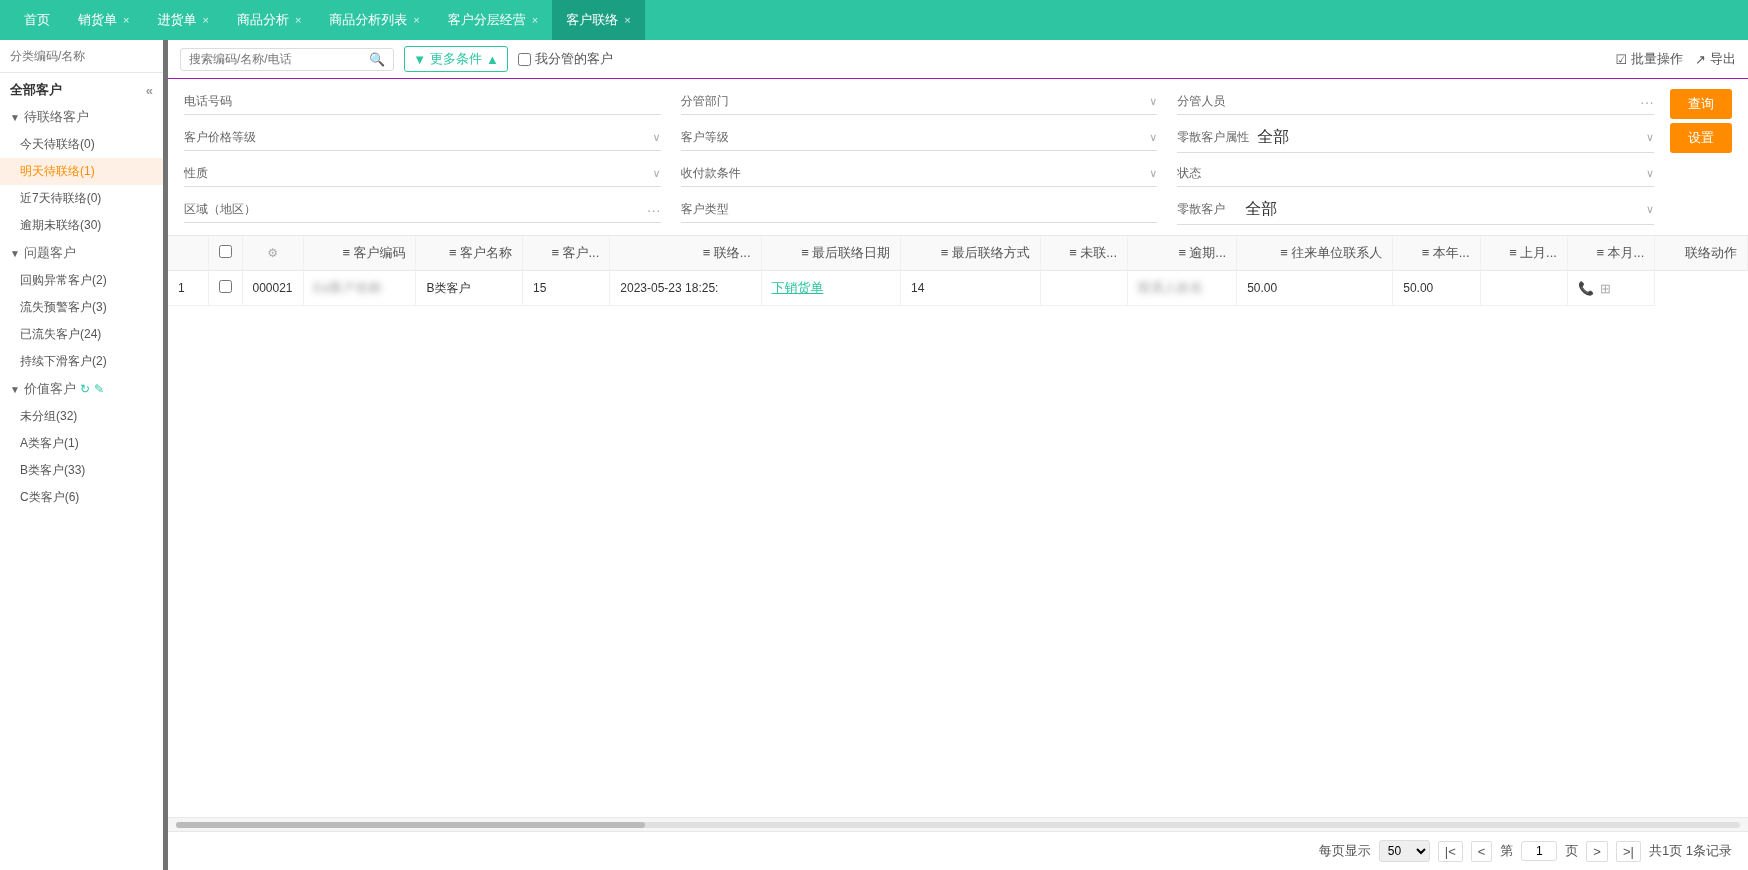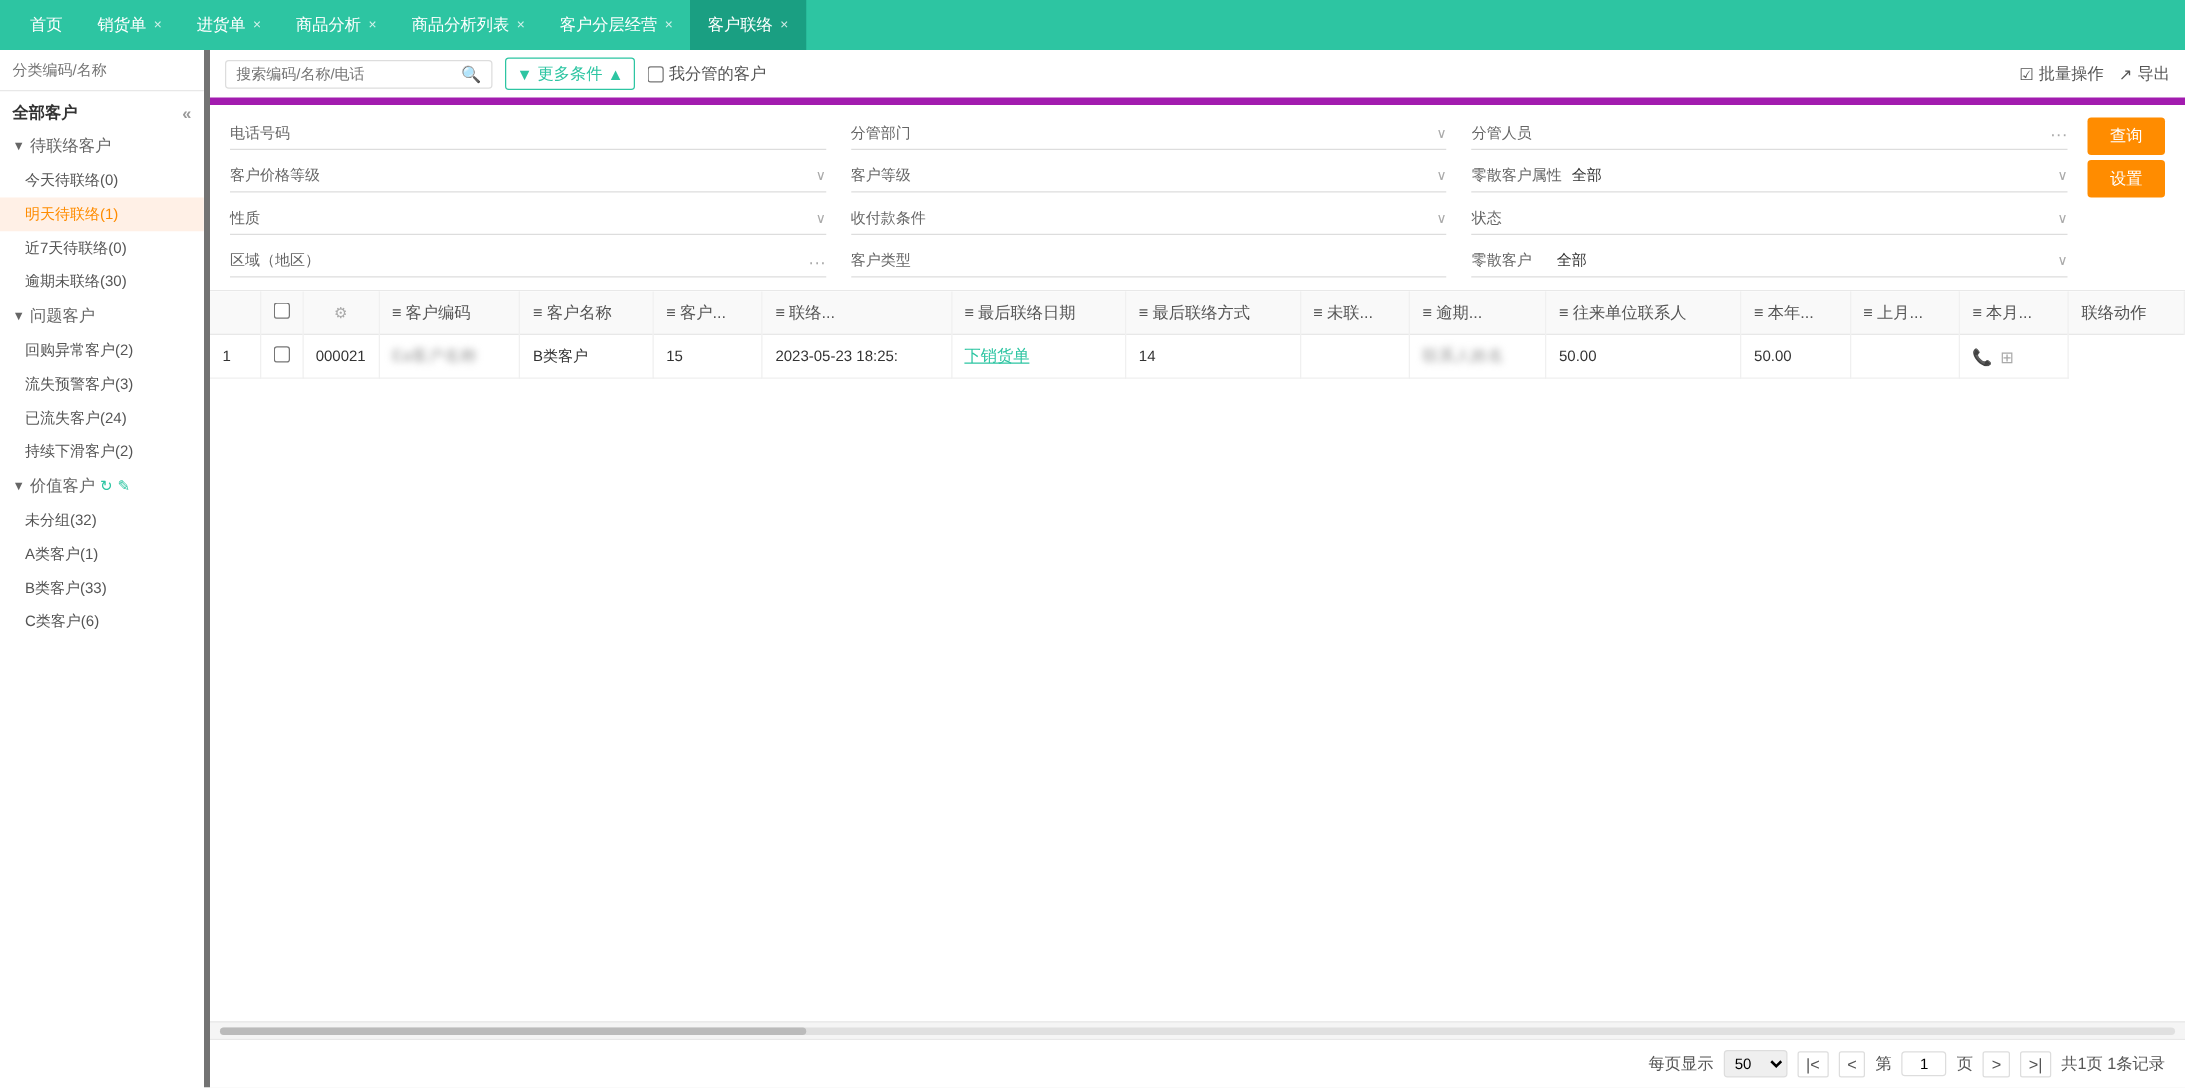--- a/index.html
+++ b/index.html
@@ -117,21 +117,21 @@
       flex-direction: column;
       overflow: hidden;
     }
 
     
     .toolbar {
       display: flex;
       align-items: center;
       padding: 6px 12px;
       background: white;
-      border-bottom: 6px solid #a21caf;
+      border-bottom: 1px solid #a21caf;
       gap: 10px;
     }
     .toolbar-search {
       display: flex;
       align-items: center;
       border: 1px solid #ddd;
       border-radius: 3px;
       padding: 3px 8px;
       background: white;
     }
@@ -201,21 +201,21 @@
     }
     .filter-item:last-child { margin-right: 0; }
     .filter-label {
       font-size: 12px;
       color: #666;
       white-space: nowrap;
       margin-right: 8px;
       min-width: 60px;
     }
     .filter-dropdown {
-      font-size: 12px;
+      font-size: 16px;
       color: #999;
       flex: 1;
     }
     .filter-arrow {
       color: #aaa;
       font-size: 11px;
       cursor: pointer;
     }
     .filter-dots {
       color: #aaa;
@@ -261,21 +261,21 @@
     }
     thead tr {
       background: #f9f9f9;
       border-bottom: 1px solid #e8e8e8;
     }
     th {
       padding: 8px 10px;
       font-size: 12px;
       color: #555;
       font-weight: normal;
-      text-align: left;
+      text-align: right;
       white-space: nowrap;
       border-right: 1px solid #f0f0f0;
     }
     td {
       padding: 8px 10px;
       font-size: 12px;
       color: #333;
       border-bottom: 1px solid #f0f0f0;
       border-right: 1px solid #f0f0f0;
       white-space: nowrap;

